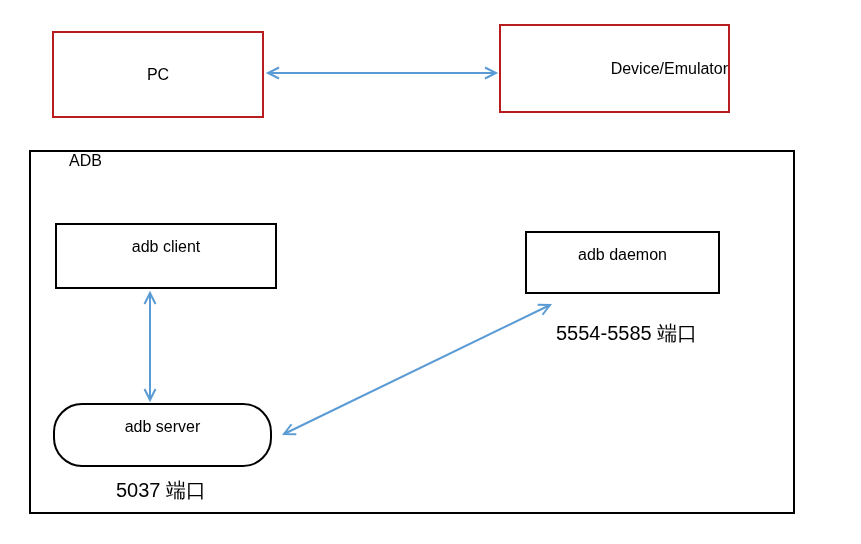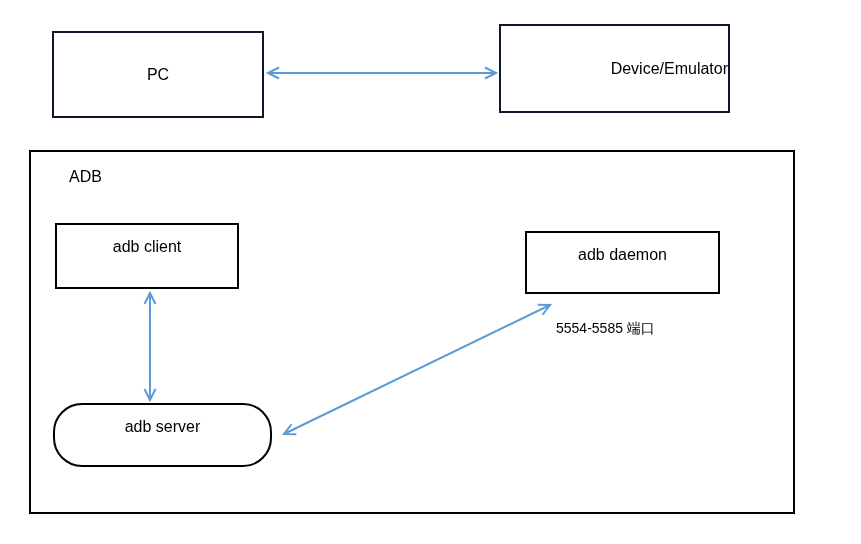--- a/index.html
+++ b/index.html
@@ -14,41 +14,41 @@
   }
   .node {
     position: absolute;
     box-sizing: border-box;
     display: flex;
     justify-content: center;
     background: #ffffff;
     font-size: 16px;
   }
   .blue-node {
-    border: 2px solid #0f172a;
+    border: 2px solid #b91c1c;
     align-items: center;
   }
   .black-node {
     border: 2px solid #000000;
     align-items: flex-start;
     padding-top: 13px;
   }
   .container-box {
     position: absolute;
     box-sizing: border-box;
     border: 2px solid #000000;
     background: transparent;
   }
   .container-label {
     position: absolute;
     font-size: 16px;
   }
   .port-label {
     position: absolute;
-    font-size: 14px;
+    font-size: 20px;
     white-space: nowrap;
   }
   svg.arrows {
     position: absolute;
     left: 0;
     top: 0;
     pointer-events: none;
   }
   svg.arrows line {
     stroke: #5B9BD5;
@@ -63,36 +63,37 @@
 
   <div class="node blue-node" style="left:52px; top:31px; width:212px; height:87px;">
     <span>PC</span>
   </div>
 
   <div class="node blue-node" style="left:499px; top:24px; width:231px; height:89px;justify-content:flex-end;">
     <span>Device/Emulator</span>
   </div>
 
   <div class="container-box" style="left:29px; top:150px; width:766px; height:364px;"></div>
-  <div class="container-label" style="left:69px; top:168px;">ADB</div>
+  <div class="container-label" style="left:69px; top:152px;">ADB</div>
 
-  <div class="node black-node" style="left:55px; top:223px; width:184px; height:66px;">
+  <div class="node black-node" style="left:55px; top:223px; width:222px; height:66px;">
     <span>adb client</span>
   </div>
 
   <div class="node black-node" style="left:525px; top:231px; width:195px; height:63px;">
     <span>adb daemon</span>
   </div>
 
   <div class="node black-node" style="left:53px; top:403px; width:219px; height:64px;border-radius:29px;">
     <span>adb server</span>
   </div>
 
   <div class="port-label" style="left:556px; top:320px;">5554-5585 端口</div>
 
+  <div class="port-label" style="left:116px; top:477px;">5037 端口</div>
 
   <svg class="arrows" width="861" height="544" viewBox="0 0 861 544">
     <defs>
       <marker id="ah" markerUnits="userSpaceOnUse" markerWidth="18" markerHeight="18" refX="14" refY="9" orient="auto-start-reverse">
         <path d="M3,3.5 L14,9 L3,14.5" fill="none" stroke="#5B9BD5" stroke-width="2"></path>
       </marker>
     </defs>
     <line x1="268" y1="73" x2="496" y2="73" marker-start="url(#ah)" marker-end="url(#ah)"></line>
     <line x1="150" y1="293" x2="150" y2="400" marker-start="url(#ah)" marker-end="url(#ah)"></line>
     <line x1="284" y1="434" x2="550" y2="305" marker-start="url(#ah)" marker-end="url(#ah)"></line>

